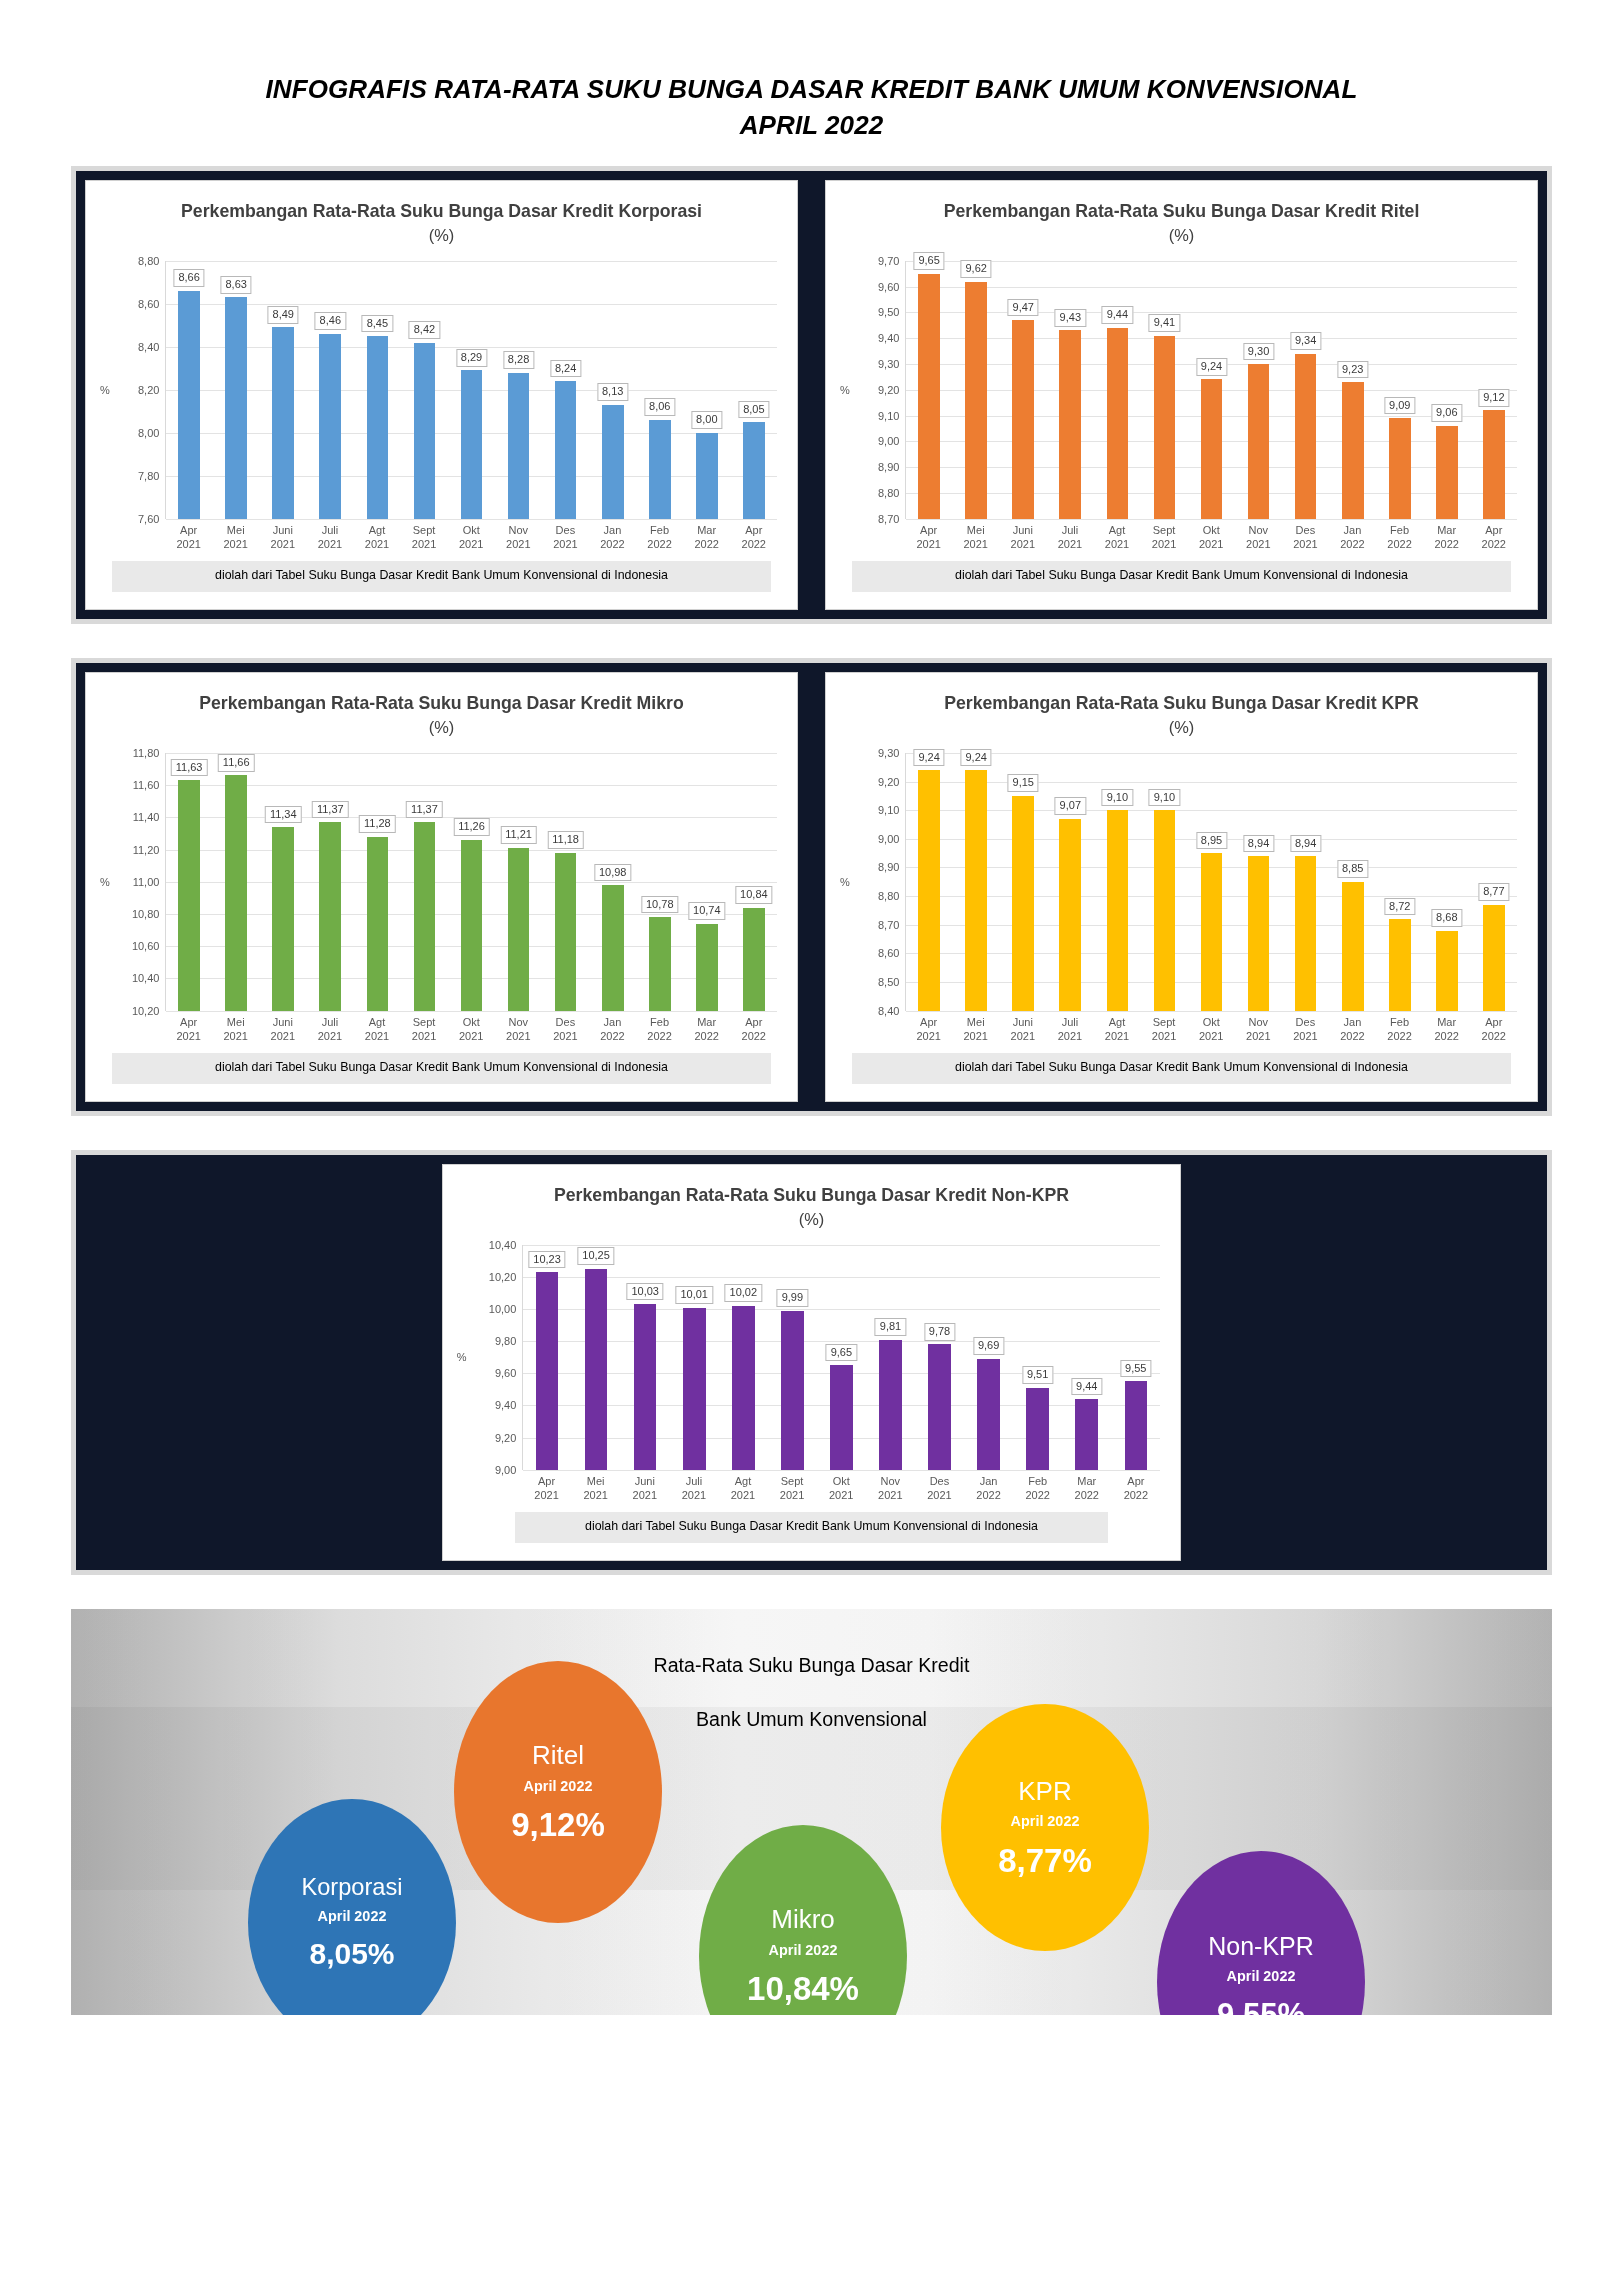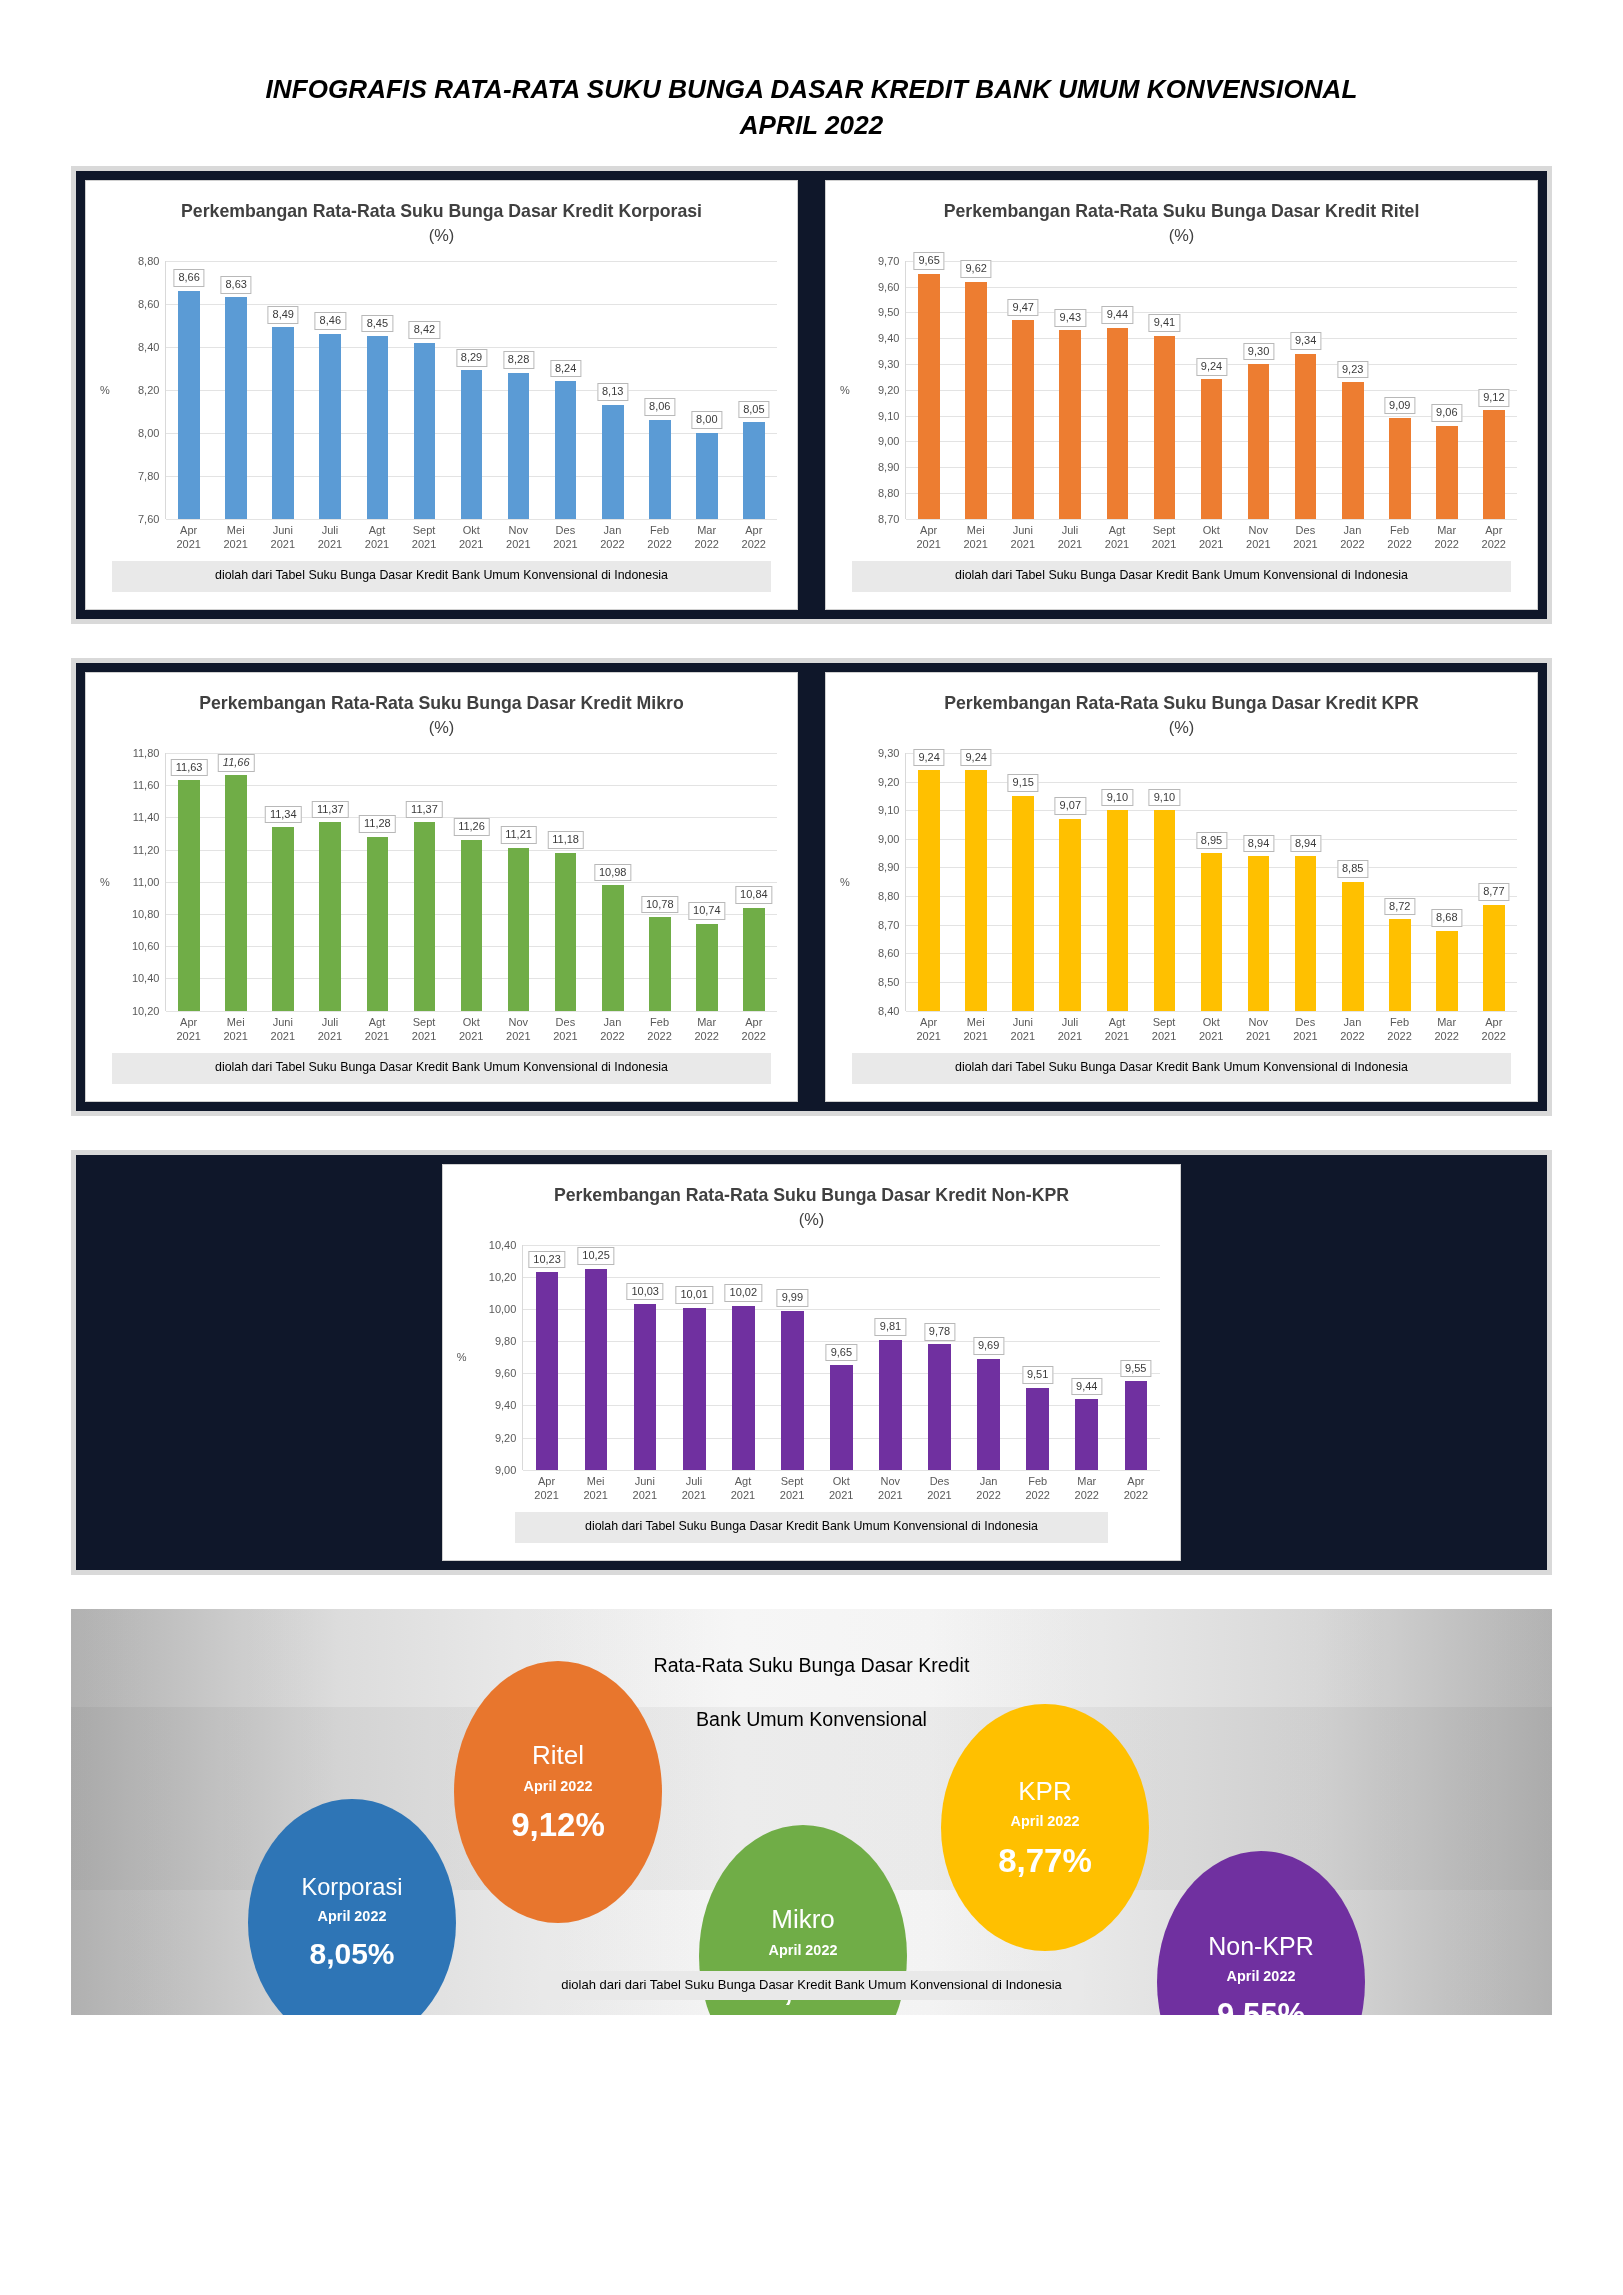--- a/index.html
+++ b/index.html
@@ -508,21 +508,21 @@
           <div class="gridline" style="top: 75%;"></div>
           <div class="gridline" style="top: 87.5%;"></div>
           <div class="gridline" style="top: 100%;"></div>
           <div class="bars">
             <div class="barcell">
               <div class="bar" title="Apr 2021: 11,63" style="height: 89.375%; background: rgb(112, 173, 71);"></div>
               <div class="datalabel" style="bottom: calc(89.375% + 3.9px);">11,63</div>
             </div>
             <div class="barcell">
               <div class="bar" title="Mei 2021: 11,66" style="height: 91.25%; background: rgb(112, 173, 71);"></div>
-              <div class="datalabel" style="bottom: calc(91.25% + 3.9px); font-style: italic;">11,66</div>
+              <div class="datalabel" style="bottom: calc(91.25% + 3.9px);">11,66</div>
             </div>
             <div class="barcell">
               <div class="bar" title="Juni 2021: 11,34" style="height: 71.25%; background: rgb(112, 173, 71);"></div>
               <div class="datalabel" style="bottom: calc(71.25% + 3.9px);">11,34</div>
             </div>
             <div class="barcell">
               <div class="bar" title="Juli 2021: 11,37" style="height: 73.125%; background: rgb(112, 173, 71);"></div>
               <div class="datalabel" style="bottom: calc(73.125% + 3.9px);">11,37</div>
             </div>
             <div class="barcell">
@@ -925,15 +925,14 @@
         <div class="b-name" style="font-size: 26px;">KPR</div>
         <div class="b-date">April 2022</div>
         <div class="b-val" style="font-size: 33px;">8,77%</div>
       </div>
       <div class="bubble" style="left: 1086px; top: 242px; width: 208px; height: 262px; background: rgb(112, 48, 160);">
         <div class="b-name" style="font-size: 25px;">Non-KPR</div>
         <div class="b-date">April 2022</div>
         <div class="b-val" style="font-size: 31px;">9,55%</div>
       </div>
     </div>
-  <div class="summary-caption">diolah dari dari Tabel  Suku Bunga Dasar Kredit Bank Umum Konvensional di Indonesia</div>
 </div>
 
 
 </body></html>

